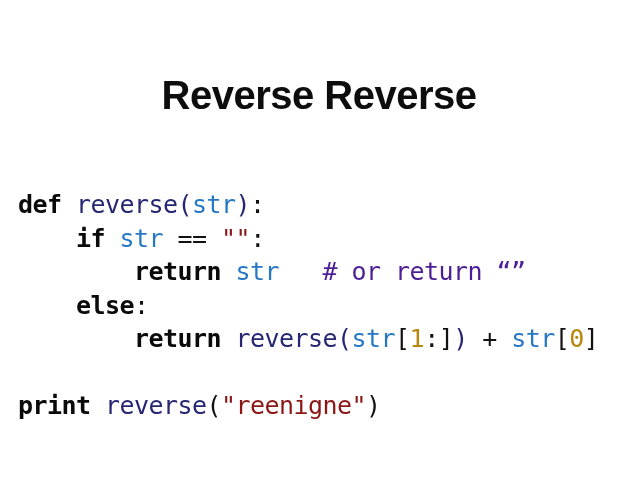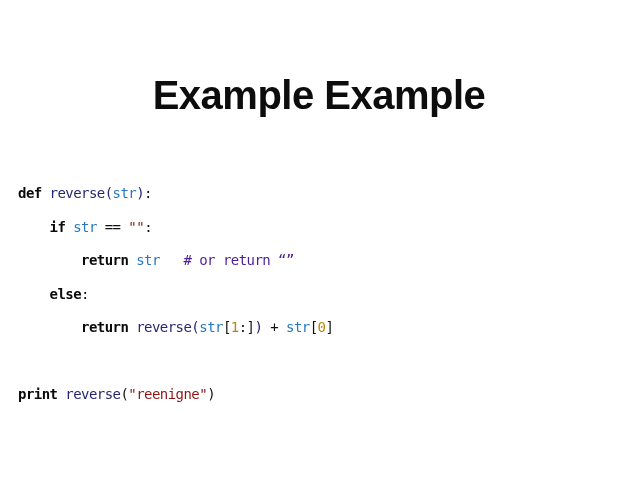--- a/index.html
+++ b/index.html
@@ -34,21 +34,21 @@
     color: #0d0d0d;
     line-height: 48px;
     white-space: nowrap;
   }
   .code-block {
     position: absolute;
     top: 163px;
     left: 18px;
     width: 620px;
     font-family: "DejaVu Sans Mono", "Liberation Mono", monospace;
-    font-size: 14px;
+    font-size: 25px;
     line-height: 33.5px;
     letter-spacing: -0.55px;
     white-space: pre;
     color: #111111;
   }
   .code-line {
     white-space: pre;
     height: 33.5px;
   }
   .code-line.blank {
@@ -63,17 +63,17 @@
   .tok-string   { color: #8c1616; }
   .tok-number   { color: #b8860b; }
   .tok-comment  { color: #4c1d95; }
   .tok-plain    { color: #111111; }
 </style>
 </head>
 <body>
 
 <div class="slide">
 
-  <h1 class="slide-title">Example Example</h1>
+  <h1 class="slide-title">Reverse Reverse</h1>
 
   <pre class="code-block" id="code-block"><div class="code-line"><span class="tok-kw">def</span><span class="tok-plain"> </span><span class="tok-func">reverse</span><span class="tok-paren">(</span><span class="tok-builtin">str</span><span class="tok-paren">)</span><span class="tok-punct">:</span></div><div class="code-line"><span class="tok-plain">    </span><span class="tok-kw">if</span><span class="tok-plain"> </span><span class="tok-builtin">str</span><span class="tok-plain"> </span><span class="tok-punct">==</span><span class="tok-plain"> </span><span class="tok-string">""</span><span class="tok-punct">:</span></div><div class="code-line"><span class="tok-plain">        </span><span class="tok-kw">return</span><span class="tok-plain"> </span><span class="tok-builtin">str</span><span class="tok-plain">   </span><span class="tok-comment"># or return “”</span></div><div class="code-line"><span class="tok-plain">    </span><span class="tok-kw">else</span><span class="tok-punct">:</span></div><div class="code-line"><span class="tok-plain">        </span><span class="tok-kw">return</span><span class="tok-plain"> </span><span class="tok-func">reverse</span><span class="tok-paren">(</span><span class="tok-builtin">str</span><span class="tok-punct">[</span><span class="tok-number">1</span><span class="tok-punct">:</span><span class="tok-punct">]</span><span class="tok-paren">)</span><span class="tok-plain"> </span><span class="tok-punct">+</span><span class="tok-plain"> </span><span class="tok-builtin">str</span><span class="tok-punct">[</span><span class="tok-number">0</span><span class="tok-punct">]</span></div><div class="code-line blank">&nbsp;</div><div class="code-line"><span class="tok-kw">print</span><span class="tok-plain"> </span><span class="tok-func">reverse</span><span class="tok-punct">(</span><span class="tok-string">"reenigne"</span><span class="tok-punct">)</span></div></pre>
 
 </div>
 
 </body></html>

